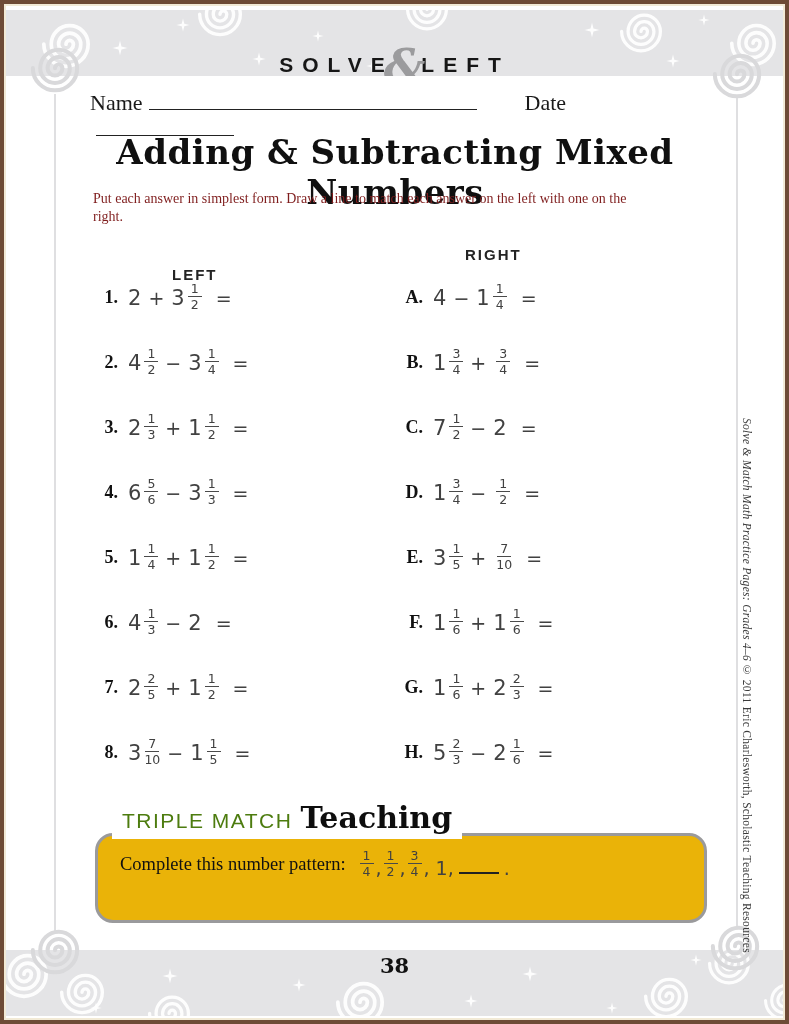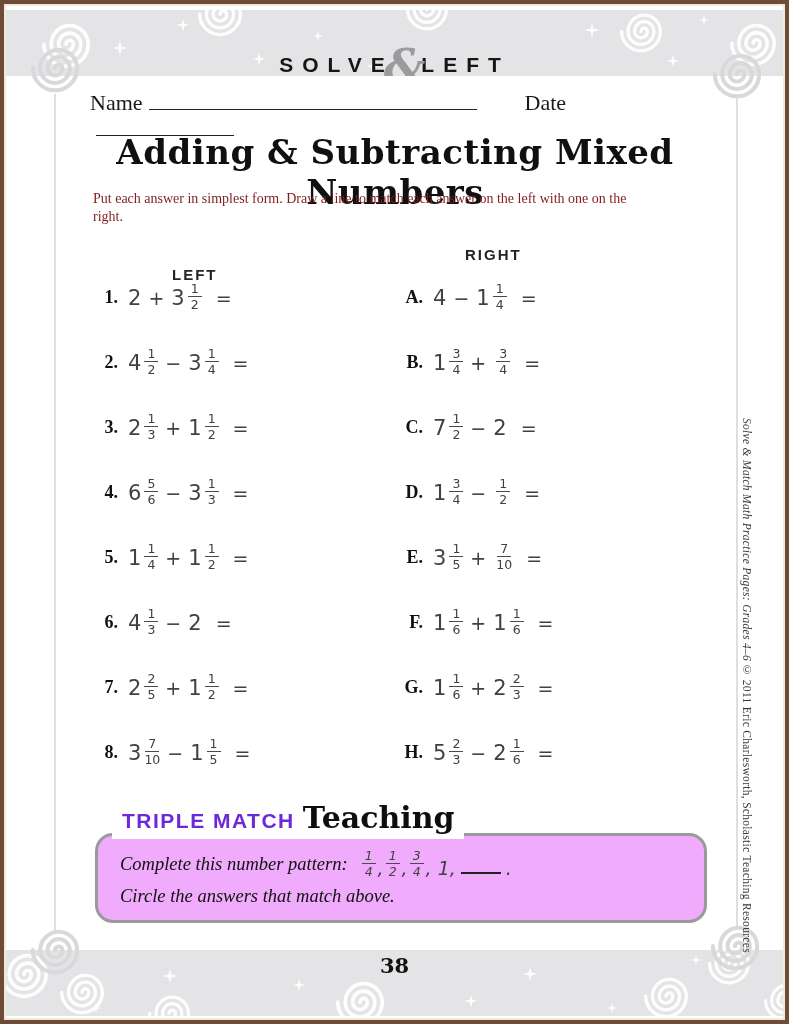--- a/index.html
+++ b/index.html
@@ -47,23 +47,23 @@
   .mnum{font-family:"DejaVu Sans", sans-serif;font-size:21px;color:#414141;}
   .mop{font-family:"DejaVu Sans", sans-serif;font-size:19px;color:#414141;margin:0 7px;}
   .mop.eq{margin-left:14px;margin-right:0;}
   .mtext{font-family:"DejaVu Sans", sans-serif;font-size:19px;color:#414141;transform:translateY(3px);}
   .frac{display:inline-flex;flex-direction:column;align-items:center;line-height:1.05;
     font-family:"DejaVu Sans", sans-serif;font-size:12.5px;color:#414141;margin-left:3px;transform:translateY(-1px);}
   .fnum{padding:0 3px 1px;border-bottom:1.3px solid #4a4a4a;}
   .fden{padding-top:1px;}
   
   .challenge-head{position:absolute;left:112px;top:800px;background:#fff;padding:0 10px 4px 10px;z-index:7;white-space:nowrap;}
-  .ch-gray{font-family:"Liberation Sans", sans-serif;font-weight:bold;font-size:21px;letter-spacing:1.5px;color:#6d28d9;text-align:right;}
+  .ch-gray{font-family:"Liberation Sans", sans-serif;font-weight:normal;font-size:21px;letter-spacing:1.5px;color:#4d7c0f;text-align:right;}
   .ch-black{font-family:"DejaVu Serif", serif;font-weight:bold;font-size:30px;color:#0e0e0e;margin-left:8px;}
-  .challenge-box{position:absolute;left:95px;top:833px;width:606px;height:84px;border:3.5px solid #9a9a9c;border-radius:18px;z-index:6;background:#f0abfc;font-style:italic;}
+  .challenge-box{position:absolute;left:95px;top:833px;width:606px;height:84px;border:3.5px solid #9a9a9c;border-radius:18px;z-index:6;background:#eab308;}
   .ch-line1{position:absolute;left:22px;top:14px;display:flex;align-items:center;font-size:18.5px;color:#111;}
   .ch-prompt{margin-right:12px;}
   .ch-line1 .frac{margin:0 2px;}
   .blank-line{display:inline-block;width:40px;border-bottom:2px solid #222;height:17px;margin:0 5px;}
   .ch-line2{position:absolute;left:22px;top:50px;font-size:18.5px;color:#111;}
   
   .pagenum{position:absolute;left:0;right:0;top:953px;text-align:center;font-family:"DejaVu Serif", serif;font-weight:bold;font-size:21px;color:#111;z-index:8;}
   
   .credit{position:absolute;left:741px;top:418px;height:520px;writing-mode:vertical-rl;
     font-family:"Liberation Serif", serif;font-size:11.5px;color:#3a3a3a;letter-spacing:.3px;white-space:nowrap;z-index:5;}
@@ -480,21 +480,20 @@
         <span class="mtext">,</span>
         <span class="frac">
           <span class="fnum">3</span>
           <span class="fden">4</span>
         </span>
         <span class="mtext">, 1,</span>
         <span class="blank-line"></span>
         <span class="mtext">.</span>
       </span>
   </div>
-  <div class="ch-line2">Circle the answers that match above.</div>
 </div>
 
 <div class="pagenum">38</div>
 
 <div class="credit">
   <span class="it">Solve &amp; Match Math Practice Pages: Grades 4–6 </span><span>© 2011 Eric Charlesworth, Scholastic Teaching Resources</span>
 </div>
 
 <div class="frame"></div>
 

